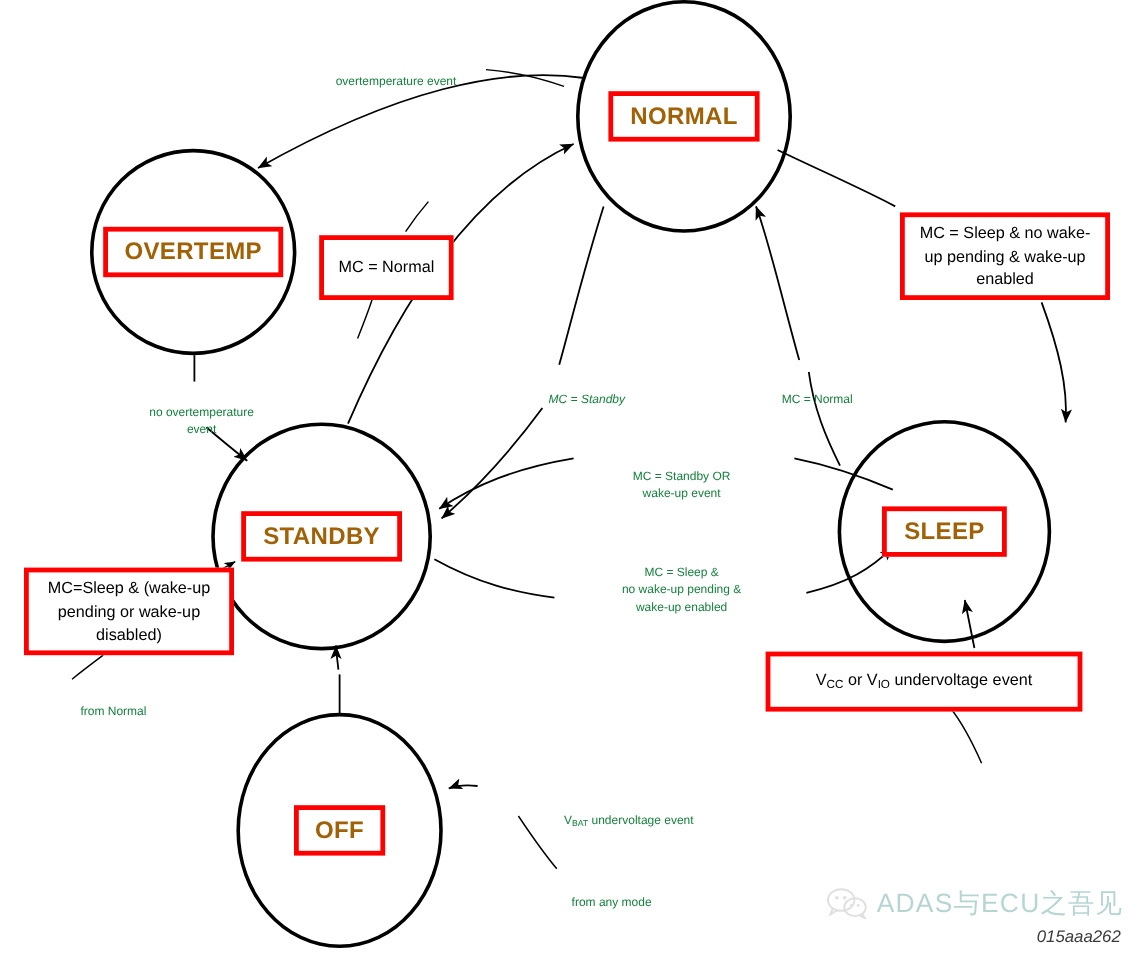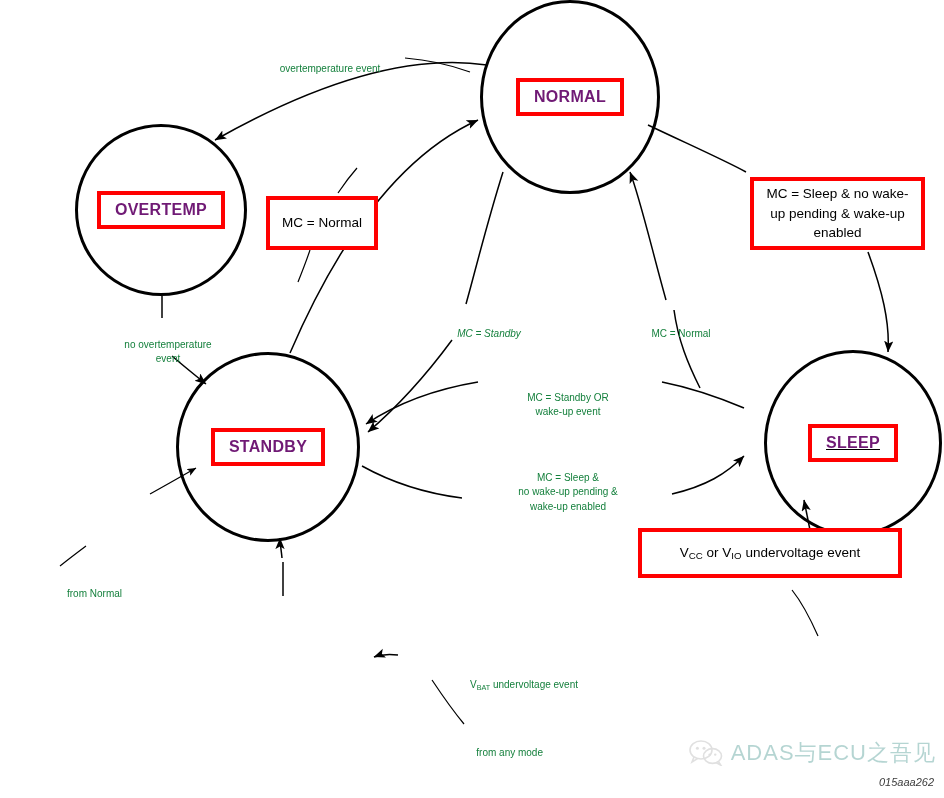--- a/index.html
+++ b/index.html
@@ -34,23 +34,23 @@
     border-radius: 50%;
     background: transparent;
     box-sizing: border-box;
     display: flex;
     align-items: center;
     justify-content: center;
   }
   .state-chip {
     border: 4px solid #ff0000;
     background: #ffffff;
-    color: #701a75;
+    color: #a16207;
     font-weight: bold;
-    font-size: 16px;
+    font-size: 20px;
     letter-spacing: 0.3px;
     padding: 7px 14px;
     white-space: nowrap;
     line-height: 1;
   }
   
   .callout {
     position: absolute;
     border: 4px solid #ff0000;
     background: #ffffff;
@@ -93,21 +93,21 @@
   #watermark .wm-text {
     font-size: 22px;
     color: #0f766e;
     letter-spacing: 1px;
     white-space: nowrap;
   }
   #figure-id {
     position: absolute;
     right: 10px;
     bottom: 10px;
-    font-size: 11px;
+    font-size: 14px;
     font-style: italic;
     color: #3a3a3a;
   }
 </style>
 </head>
 <body>
 
 <div id="canvas">
 
   <svg class="edges" viewBox="0 0 944 798" xmlns="http://www.w3.org/2000/svg">
@@ -172,37 +172,45 @@
   </div>
 
   <div class="state-node" style="left:75px; top:124px; width:172px; height:172px;">
     <div class="state-chip">OVERTEMP</div>
   </div>
 
   <div class="state-node" style="left:176px; top:352px; width:184px; height:190px;">
     <div class="state-chip">STANDBY</div>
   </div>
 
-  <div class="state-node" style="left:764px; top:350px; width:178px; height:186px;text-decoration:underline;">
+  <div class="state-node" style="left:698px; top:350px; width:178px; height:186px;">
     <div class="state-chip">SLEEP</div>
   </div>
 
+  <div class="state-node" style="left:197px; top:594px; width:172px; height:196px;">
+    <div class="state-chip">OFF</div>
+  </div>
 
   <div class="callout" style="left:266px; top:196px; width:112px; height:54px;">
     <span>MC = Normal</span>
   </div>
 
   <div class="callout" style="left:750px; top:177px; width:175px; height:73px;">
     <span>MC = Sleep &amp;
 no wake-up pending &amp;
 wake-up enabled</span>
   </div>
 
-
-  <div class="callout" style="left:638px; top:528px; width:264px; height:50px;">
+  <div class="callout" style="left:20px; top:473px; width:175px; height:73px;">
+    <span>MC=Sleep &amp;
+(wake-up pending or
+wake-up disabled)</span>
+  </div>
+
+  <div class="callout" style="left:638px; top:543px; width:264px; height:50px;">
     <span>V<sub>CC</sub> or V<sub>IO</sub> undervoltage event</span>
   </div>
 
   <div class="edge-label" style="left:250px; top:47px; width:160px;">
     <span>overtemperature event</span>
   </div>
 
   <div class="edge-label" style="left:88px; top:323px; width:160px;">
     <span>no overtemperature
 event</span>

